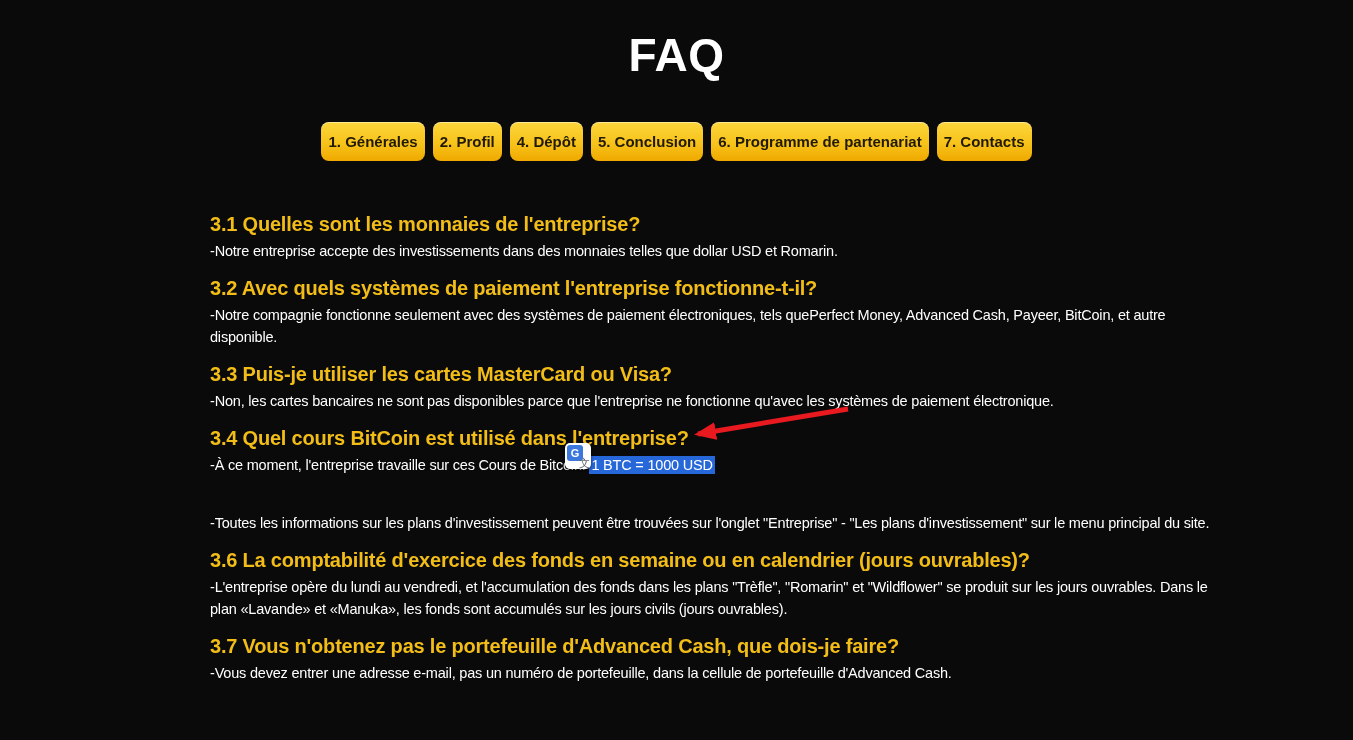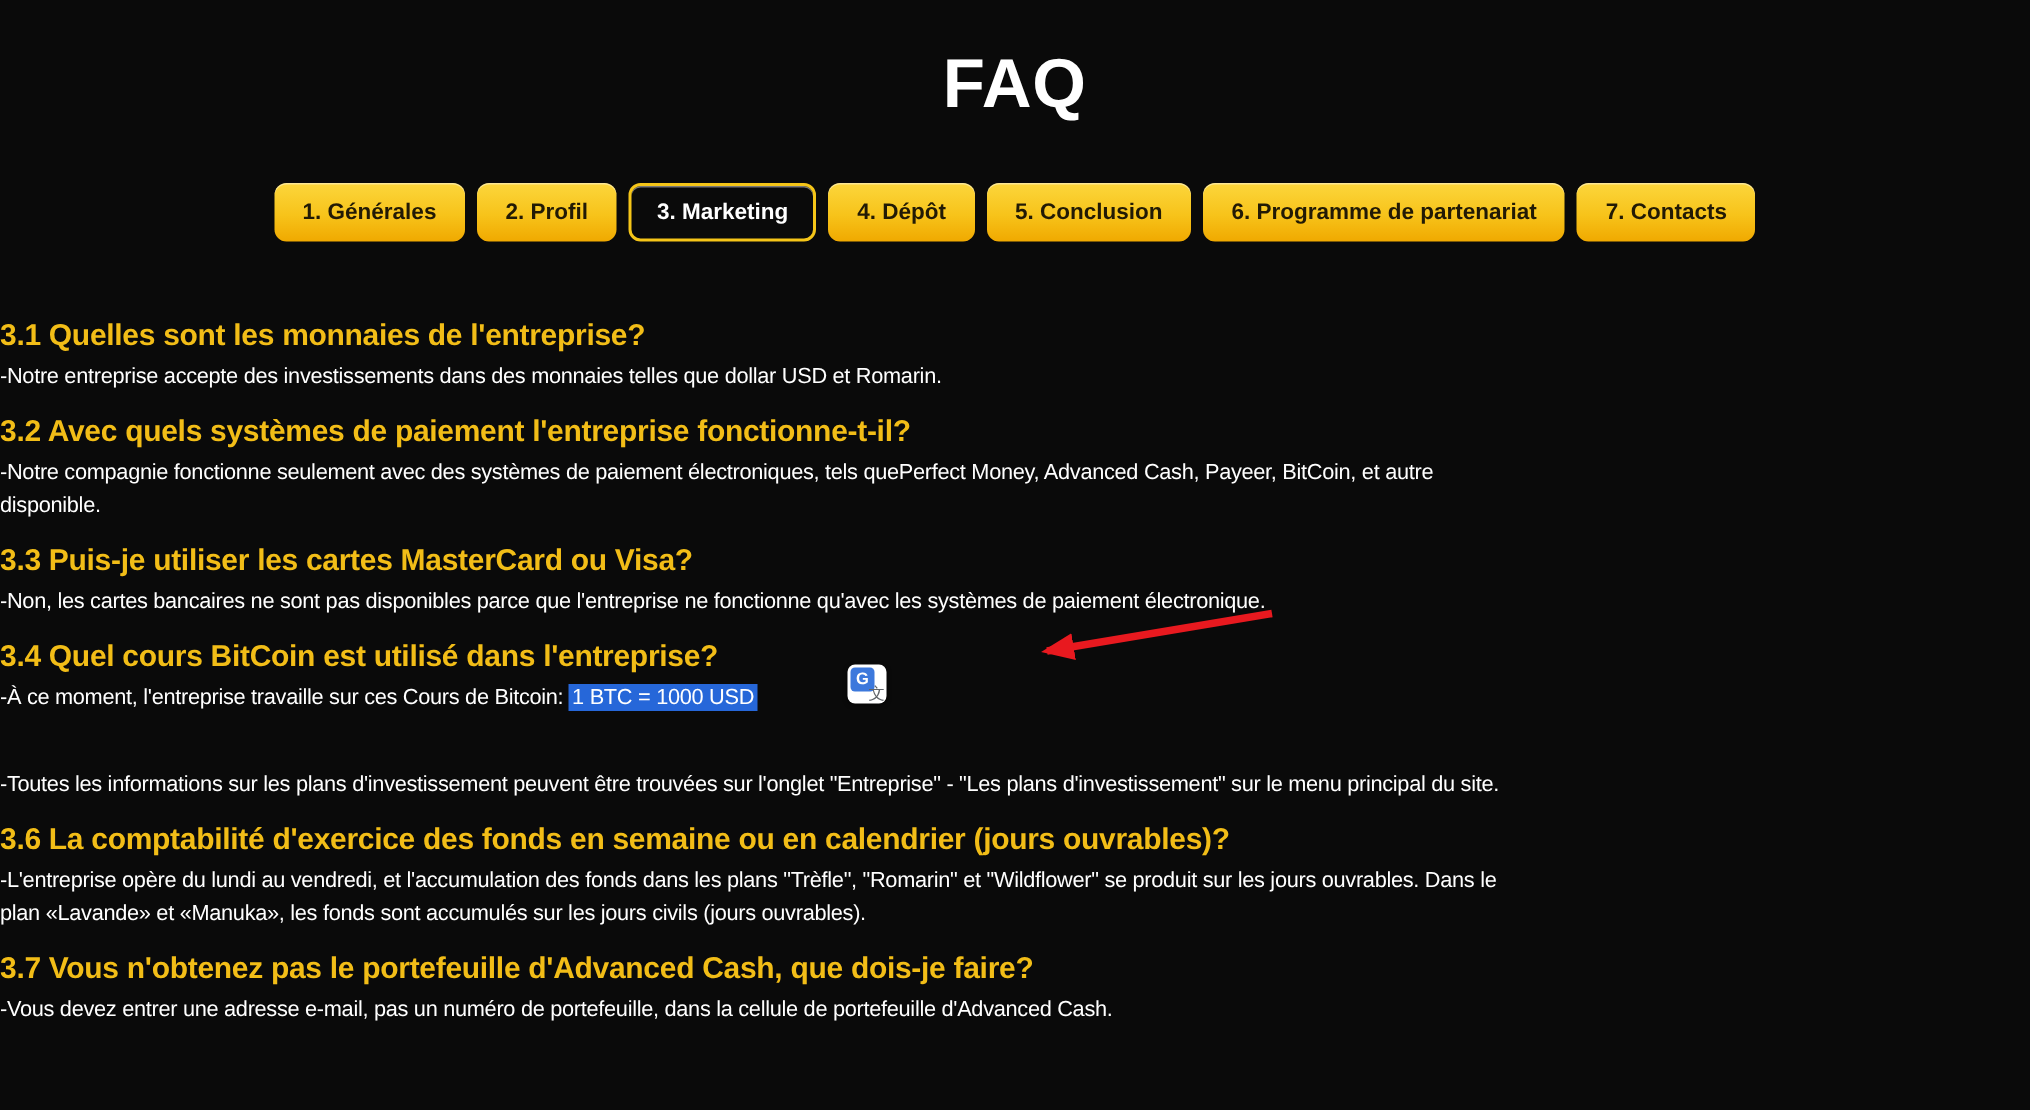--- a/index.html
+++ b/index.html
@@ -32,34 +32,35 @@
     gap: 8px;
   }
   .tab {
     font-family: "Liberation Sans", sans-serif;
     font-size: 15px;
     font-weight: 700;
     color: #221a05;
     background: linear-gradient(180deg, #fcd63c 0%, #f7c31a 55%, #f0a900 100%);
     border: none;
     border-radius: 8px;
-    padding: 12px 19px;
+    padding: 12px 7px;
     cursor: pointer;
     line-height: 1;
     box-shadow: inset 0 1px 0 rgba(255,255,255,0.45);
   }
   .tab.active {
     background: #0a0a0a;
     color: #ffffff;
     border: 2px solid #f5c518;
     padding: 10px 17px;
   }
 
   .sections {
     width: 1005px;
+    margin-left: 210px;
     margin-top: 52px;
   }
   .faq-section { margin-bottom: 15px; }
   .faq-question {
     margin: 0 0 4px 0;
     color: #f2bd17;
     font-size: 20px;
     font-weight: 700;
     letter-spacing: -0.2px;
   }
@@ -126,21 +127,20 @@
 </head>
 <body>
 
 <div class="page">
 
   <h1 class="page-title">FAQ</h1>
 
   <div class="tabs">
     <button class="tab">1. Générales</button>
     <button class="tab">2. Profil</button>
-    <button class="tab active">3. Marketing</button>
     <button class="tab">4. Dépôt</button>
     <button class="tab">5. Conclusion</button>
     <button class="tab">6. Programme de partenariat</button>
     <button class="tab">7. Contacts</button>
   </div>
 
   <div class="sections">
 
     <div class="faq-section">
       <h3 class="faq-question">3.1 Quelles sont les monnaies de l'entreprise?</h3>

